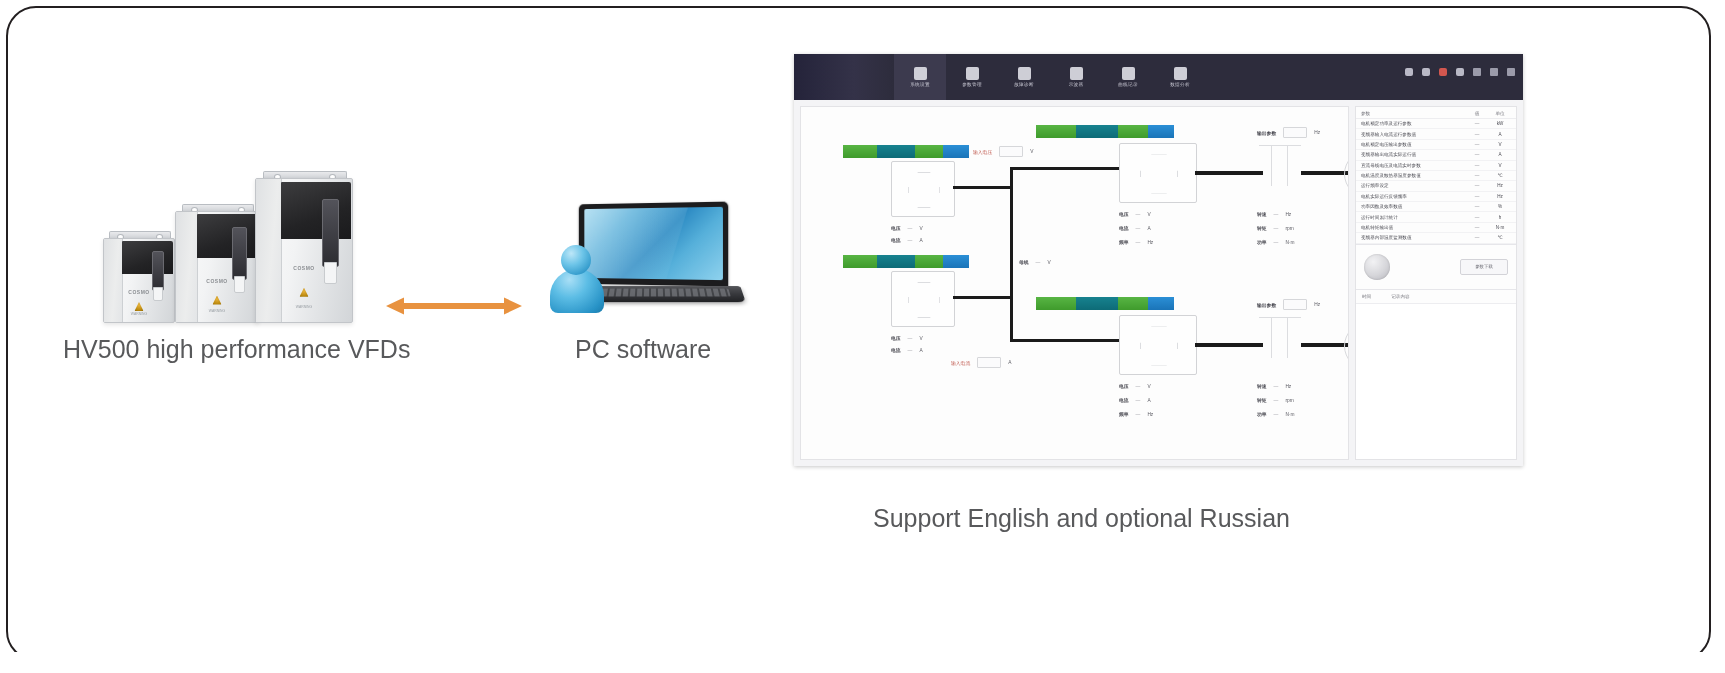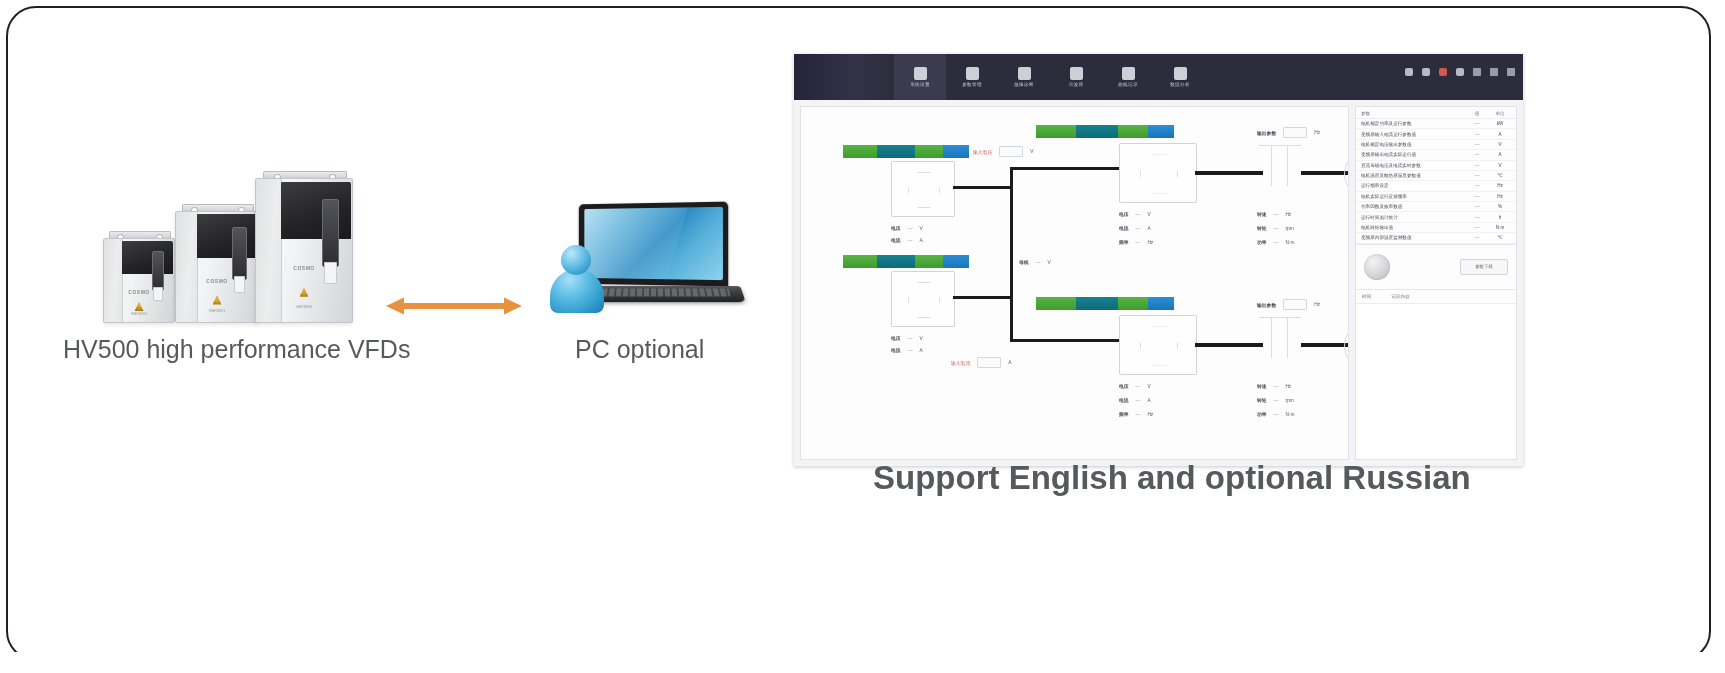--- a/index.html
+++ b/index.html
@@ -124,21 +124,21 @@
   .user-body{
     position:absolute;left:17px;top:66px;width:54px;height:44px;
     border-radius:27px 27px 8px 8px;
     background:radial-gradient(circle at 36% 24%,#a9dff6 0%,#5cbde5 38%,#2792c6 80%,#1b7aa9 100%);
   }
 
   
   .cap{position:absolute;color:#58595b;font-size:25px;white-space:nowrap;}
   .cap-vfd{left:55px;top:327px;}
   .cap-pc{left:567px;top:327px;}
-  .cap-support{left:865px;top:451px;font-size:33px;font-weight:bold;}
+  .cap-support{left:865px;top:496px;font-size:25px;}
   .cap-oper{left:602px;top:539px;font-size:26px;}
 
   
   .sw{
     position:absolute;left:786px;top:46px;width:729px;height:412px;
     background:#f4f4f6;
     box-shadow:0 1px 4px rgba(0,0,0,.22);
     overflow:hidden;
     filter:blur(.35px);
   }
@@ -297,21 +297,21 @@
 
     <div class="pc-group">
       <div class="laptop-screen">
         <div class="laptop-inner"></div>
       </div>
       <div class="laptop-base"></div>
       <div class="user-body"></div>
       <div class="user-head"></div>
     </div>
 
-    <div class="cap cap-pc">PC optional</div>
+    <div class="cap cap-pc">PC software</div>
 
     <div class="sw">
 
       <div class="sw-titlebar">
         <div class="sw-logo"></div>
         <div class="sw-tabs">
           <div class="sw-tab active">
             <span class="ico"></span>
             <span class="lbl">系统设置</span>
           </div>

